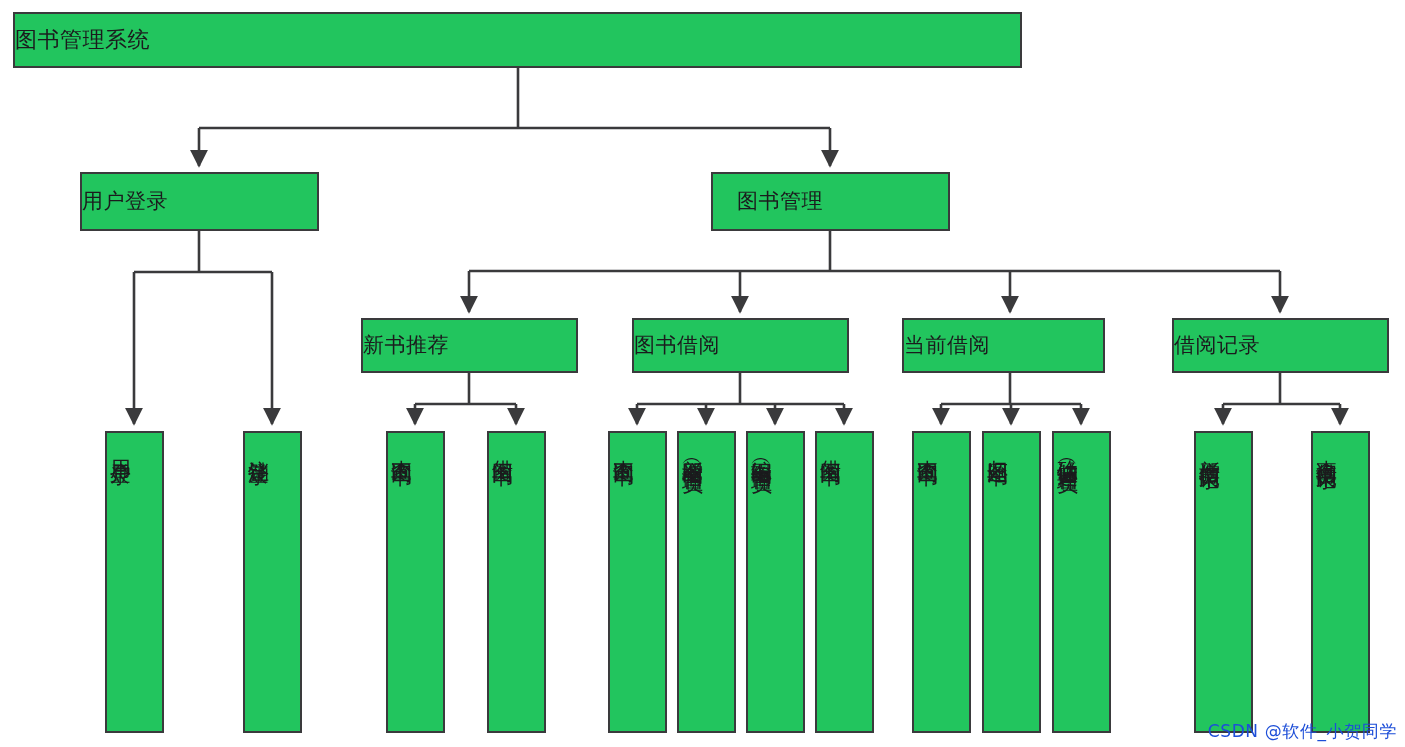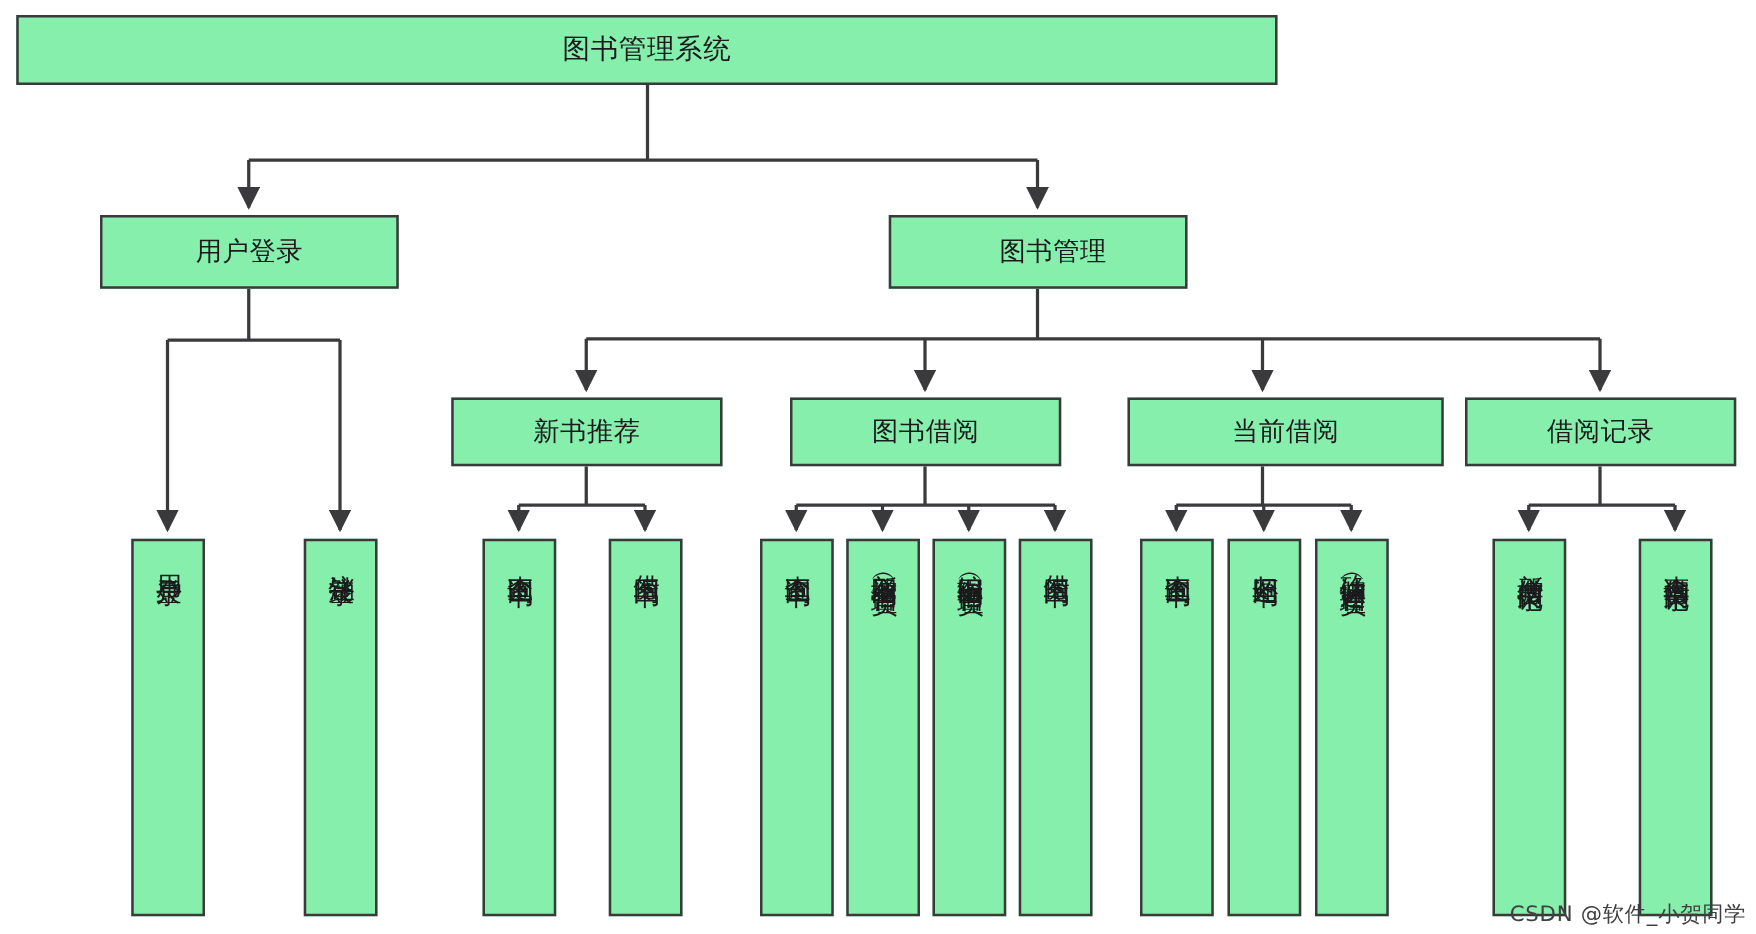--- a/index.html
+++ b/index.html
@@ -20,24 +20,23 @@
     left: 0;
     top: 0;
     width: 1405px;
     height: 747px;
     pointer-events: none;
   }
   .node {
     position: absolute;
     box-sizing: border-box;
     border: 2.5px solid #3a3a3c;
-    background: #86efac;
+    background: #22c55e;
     display: flex;
     align-items: center;
-    justify-content: center;
     color: #1b1b1d;
   }
   .node .label {
     display: block;
     line-height: 1.14;
     letter-spacing: 0.5px;
     white-space: nowrap;
   }
   .node.horizontal .label {
     font-size: 21px;
@@ -55,21 +54,21 @@
     font-size: 21px;
     line-height: 1.22;
     letter-spacing: 2px;
     white-space: nowrap;
   }
   #watermark {
     position: absolute;
     right: 8px;
     bottom: 4px;
     font-size: 17px;
-    color: #404040;
+    color: #1d4ed8;
     letter-spacing: 0.6px;
     white-space: nowrap;
     font-family: "DejaVu Sans", "Liberation Sans", sans-serif;
   }
 </style>
 </head>
 <body>
 
 <div id="canvas">
 
@@ -136,21 +135,21 @@
   </div>
 
   <div class="node horizontal" style="left:632px; top:318px; width:217px; height:55px;">
     <span class="label">图书借阅</span>
   </div>
 
   <div class="node horizontal" style="left:361px; top:318px; width:217px; height:55px;">
     <span class="label">新书推荐</span>
   </div>
 
-  <div class="node horizontal" style="left:902px; top:318px; width:253px; height:55px;">
+  <div class="node horizontal" style="left:902px; top:318px; width:203px; height:55px;">
     <span class="label">当前借阅</span>
   </div>
 
   <div class="node horizontal" style="left:1172px; top:318px; width:217px; height:55px;font-family:Liberation Serif, serif;">
     <span class="label">借阅记录</span>
   </div>
 
   <div class="node vertical" style="left:105px; top:431px; width:59px; height:302px;">
     <span class="label">用户登录</span>
   </div>

